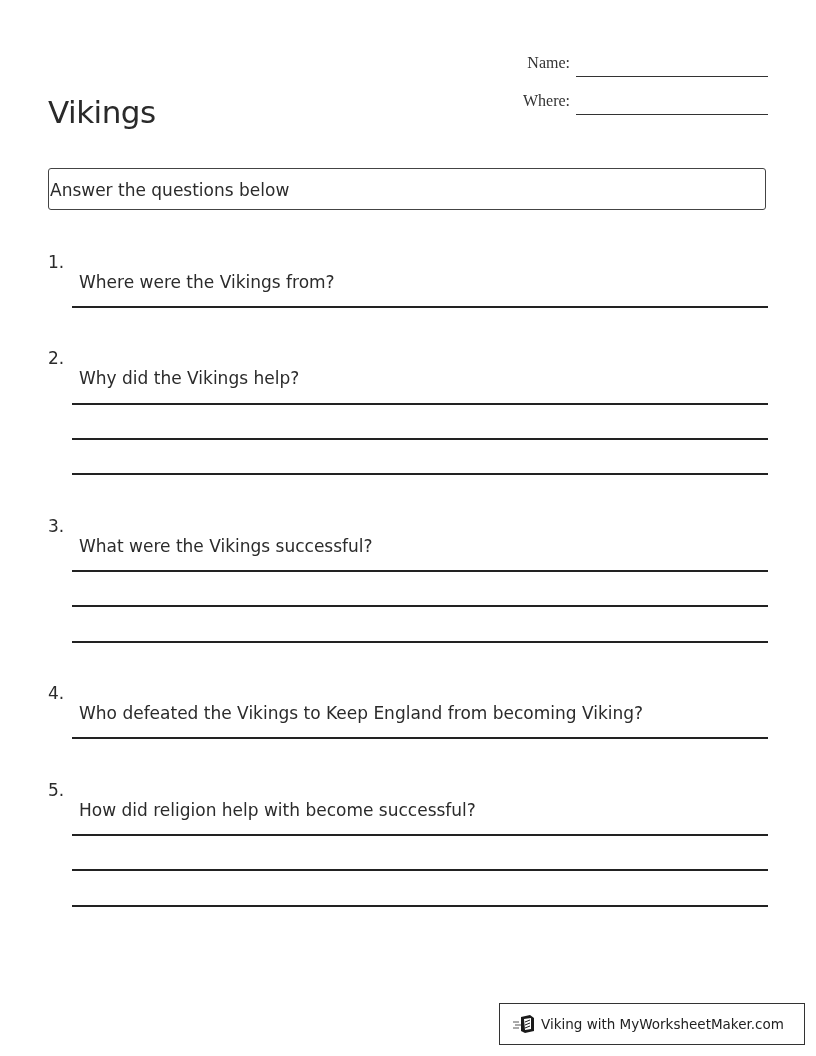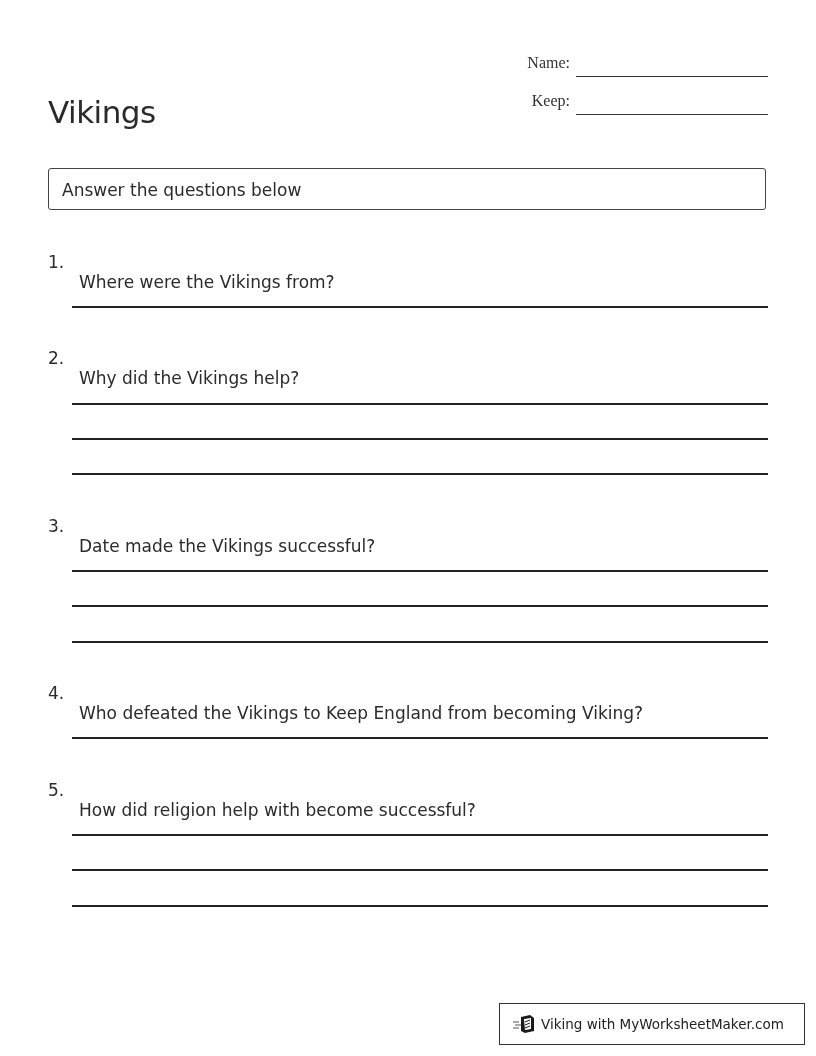--- a/index.html
+++ b/index.html
@@ -6,42 +6,42 @@
   body { width: 816px; height: 1056px; position: relative; overflow: hidden;
          font-family: "DejaVu Sans", sans-serif; color: #2b2b2b; }
   .title { position: absolute; left: 48px; top: 46px; font-size: 31px; font-weight: normal;
            color: #2a2a2a; letter-spacing: -0.5px; margin-top: 48px; }
   .field { position: absolute; left: 500px; width: 268px; height: 30px; }
   .field-label { position: absolute; right: 198px; top: 0; font-family: "Liberation Serif", serif;
                  font-size: 16px; color: #333; white-space: nowrap; }
   .field-line { position: absolute; left: 76px; right: 0; top: 22px; border-bottom: 1.5px solid #333; }
   .instr { position: absolute; left: 48px; top: 168px; width: 718px; height: 42px;
            border: 1.2px solid #444; border-radius: 3px; box-sizing: border-box; }
-  .instr span { position: absolute; left: 13px; top: 11px; font-size: 17px; color: #2b2b2b; }
+  .instr span { position: absolute; left: 1px; top: 11px; font-size: 17px; color: #2b2b2b; }
   .q { position: absolute; left: 48px; width: 720px; }
   .q-num { position: absolute; left: 0; top: 0; font-size: 17px; color: #2b2b2b; }
   .q-text { position: absolute; left: 31px; top: 0; font-size: 17px; color: #2b2b2b; white-space: nowrap; margin-top: 20px; }
   .aline { position: absolute; left: 72px; width: 696px; border-bottom: 2px solid #222; }
   .badge { position: absolute; left: 499px; top: 1003px; width: 306px; height: 42px;
            border: 1.2px solid #333; box-sizing: border-box; }
   .badge-icon { position: absolute; left: 12px; top: 10px; width: 24px; height: 20px; }
   .badge-text { position: absolute; left: 41px; top: 12px; font-size: 13.5px; color: #222; white-space: nowrap; }
 </style>
 </head>
 <body>
 
 <div>
   <div class="title">Vikings</div>
 
   <div class="field" style="top:54px;">
     <span class="field-label">Name:</span>
     <div class="field-line"></div>
   </div>
   <div class="field" style="top:92px;">
-    <span class="field-label">Keep:</span>
+    <span class="field-label">Where:</span>
     <div class="field-line"></div>
   </div>
 
   <div class="instr">
     <span>Answer the questions below</span>
   </div>
 
   <div class="q" style="top:252px;">
     <span class="q-num">1.</span>
     <span class="q-text">Where were the Vikings from?</span>
@@ -51,21 +51,21 @@
   <div class="q" style="top:348px;">
     <span class="q-num">2.</span>
     <span class="q-text">Why did the Vikings help?</span>
   </div>
   <div class="aline" style="top:403px;"></div>
   <div class="aline" style="top:438px;"></div>
   <div class="aline" style="top:473px;"></div>
 
   <div class="q" style="top:516px;">
     <span class="q-num">3.</span>
-    <span class="q-text">Date made the Vikings successful?</span>
+    <span class="q-text">What were the Vikings successful?</span>
   </div>
   <div class="aline" style="top:570px;"></div>
   <div class="aline" style="top:605px;"></div>
   <div class="aline" style="top:641px;"></div>
 
   <div class="q" style="top:683px;">
     <span class="q-num">4.</span>
     <span class="q-text">Who defeated the Vikings to Keep England from becoming Viking?</span>
   </div>
   <div class="aline" style="top:737px;"></div>

